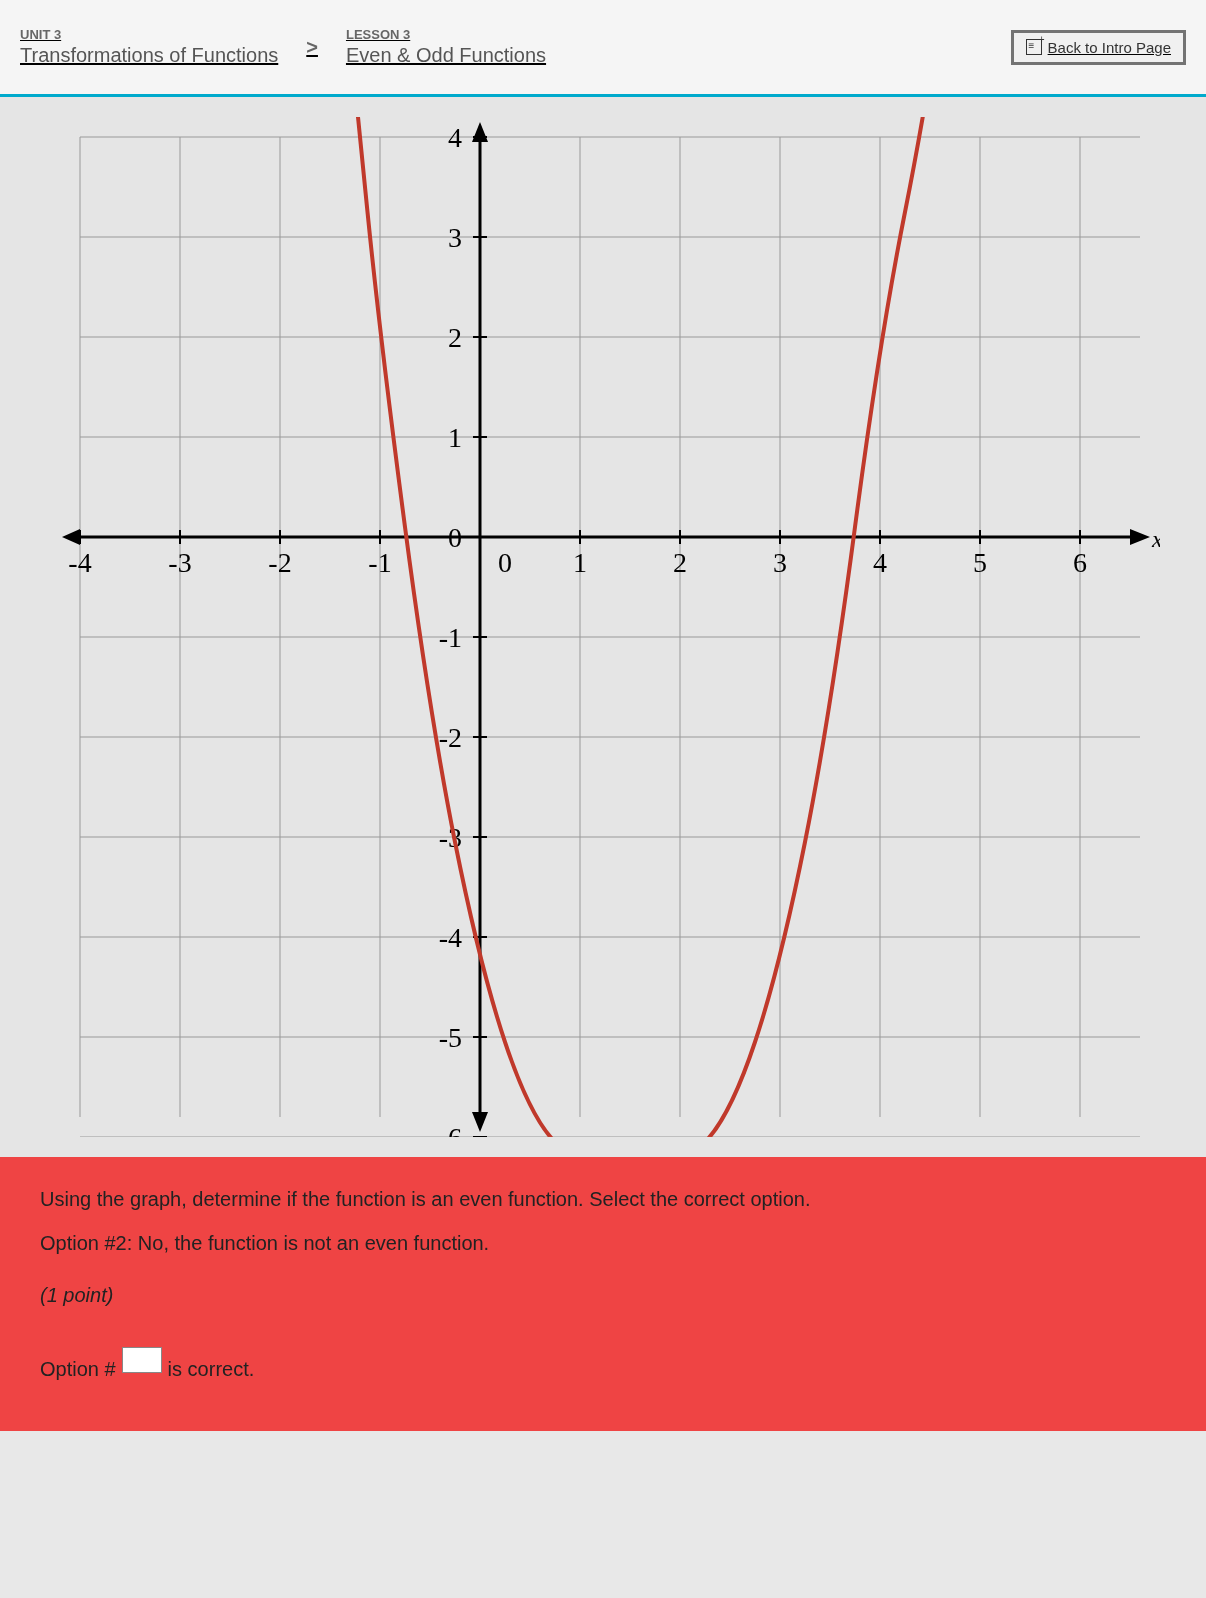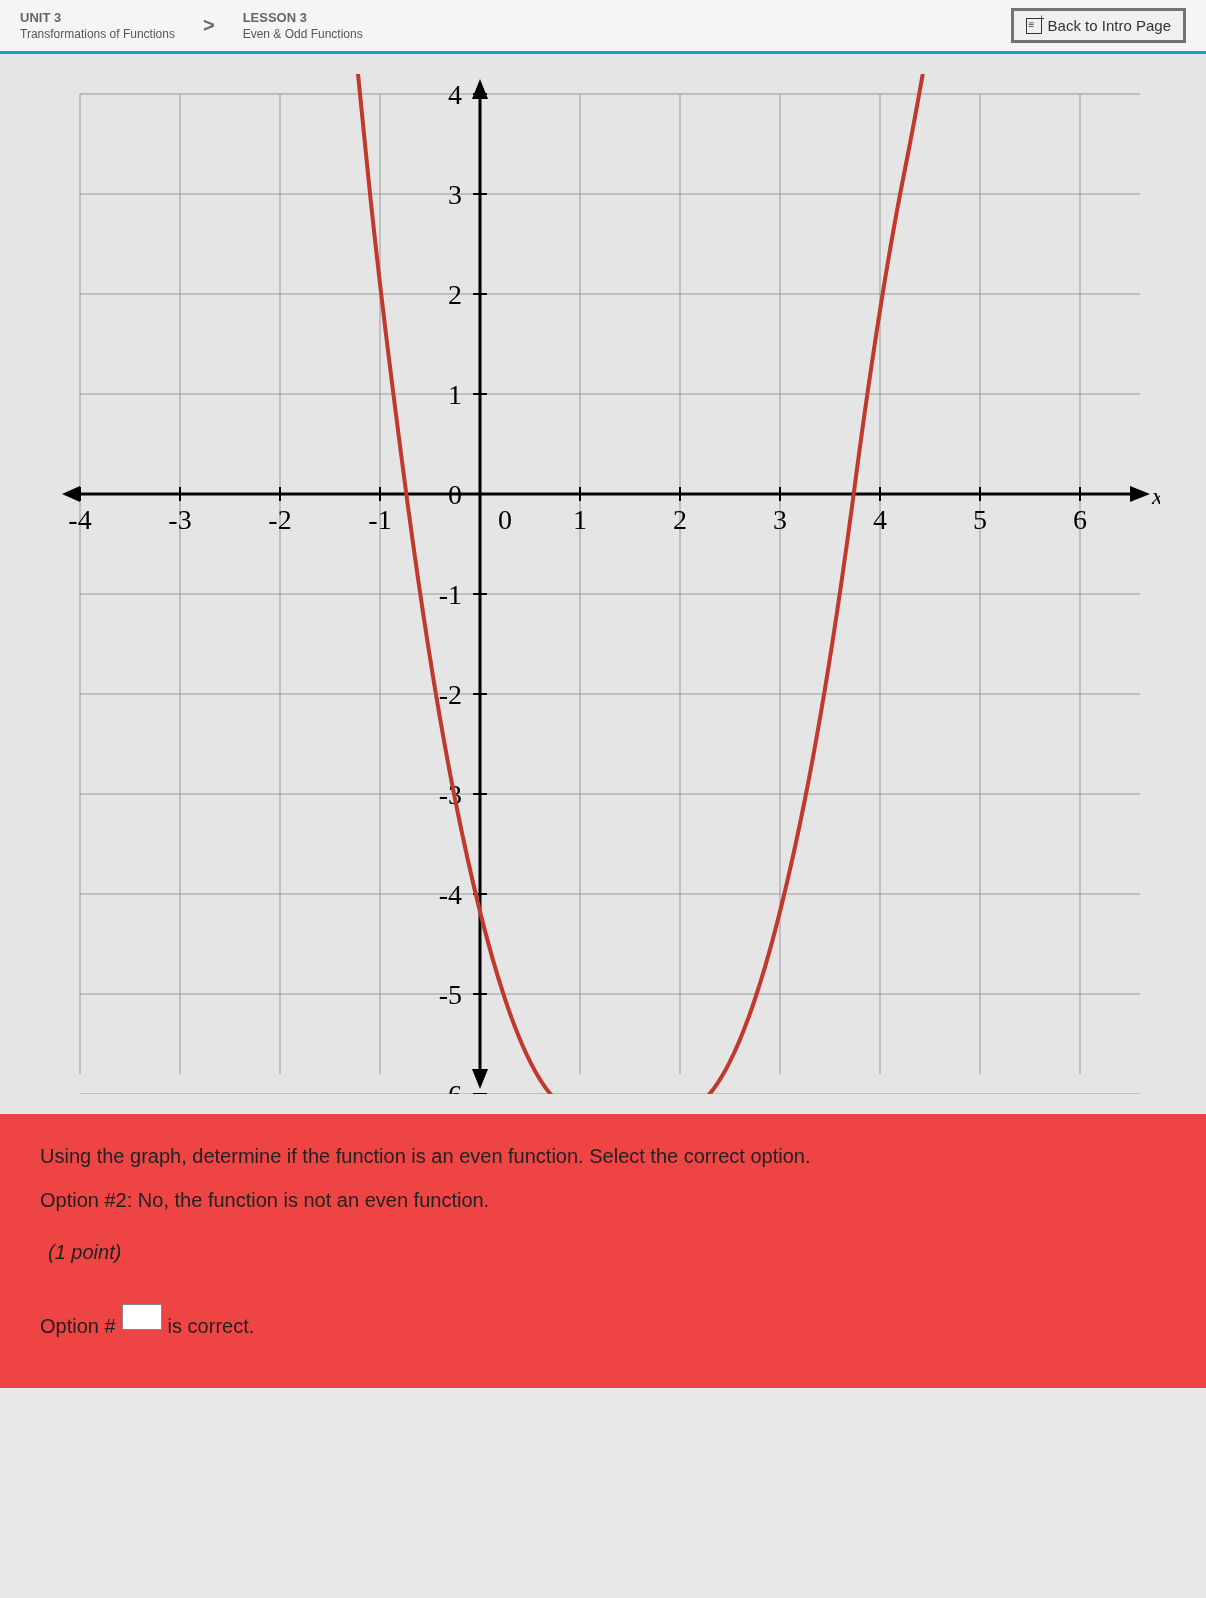--- a/index.html
+++ b/index.html
@@ -5,37 +5,38 @@
     * { margin: 0; padding: 0; box-sizing: border-box; }
     body {
       font-family: Arial, sans-serif;
       background: #e8e8e8;
       width: 1206px;
       padding: 0;
     }
     .header {
       display: flex;
       align-items: center;
-      padding: 8px 20px;
+      padding: 27px 20px;
       background: #f5f5f5;
       border-bottom: 3px solid #00aacc;
       gap: 20px;
+      text-decoration: underline;
     }
     .unit-block, .lesson-block {
       display: flex;
       flex-direction: column;
       gap: 2px;
     }
     .unit-label, .lesson-label {
       font-size: 13px;
       color: #666;
       font-weight: bold;
     }
     .unit-name, .lesson-name {
-      font-size: 12px;
+      font-size: 20px;
       color: #555;
     }
     .chevron {
       font-size: 20px;
       color: #666;
       font-weight: bold;
       margin: 0 8px;
     }
     .back-btn {
       margin-left: auto;
@@ -73,21 +74,20 @@
       padding: 20px 40px 40px 40px;
       background: #ef4444;
       font-size: 20px;
       color: #222;
       line-height: 2.2;
     }
     .points {
       font-style: italic;
       margin-top: 8px;
       margin-bottom: 30px;
-      margin-left: 8px;
     }
     .answer-line {
       display: flex;
       align-items: flex-start;
       gap: 6px;
     }
     .answer-input {
       width: 40px;
       height: 26px;
       border: 1px solid #888;

